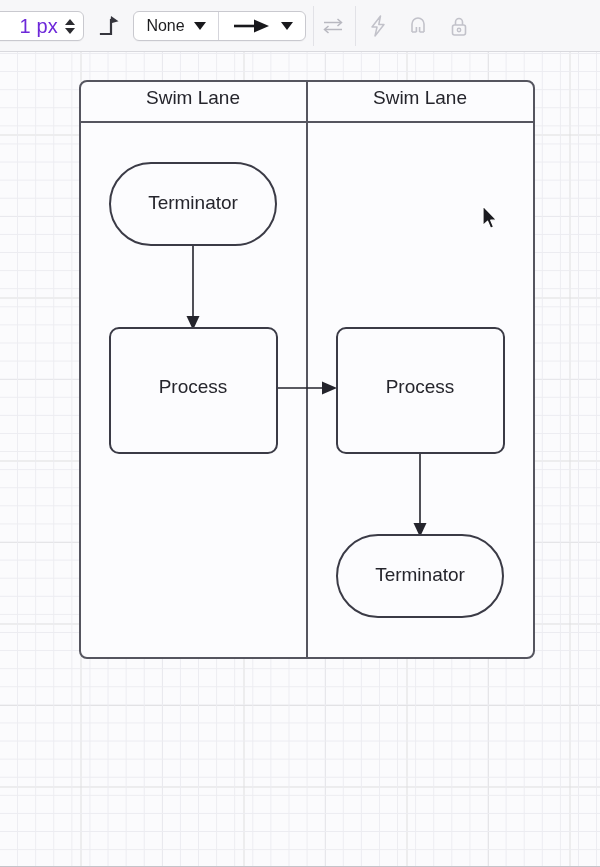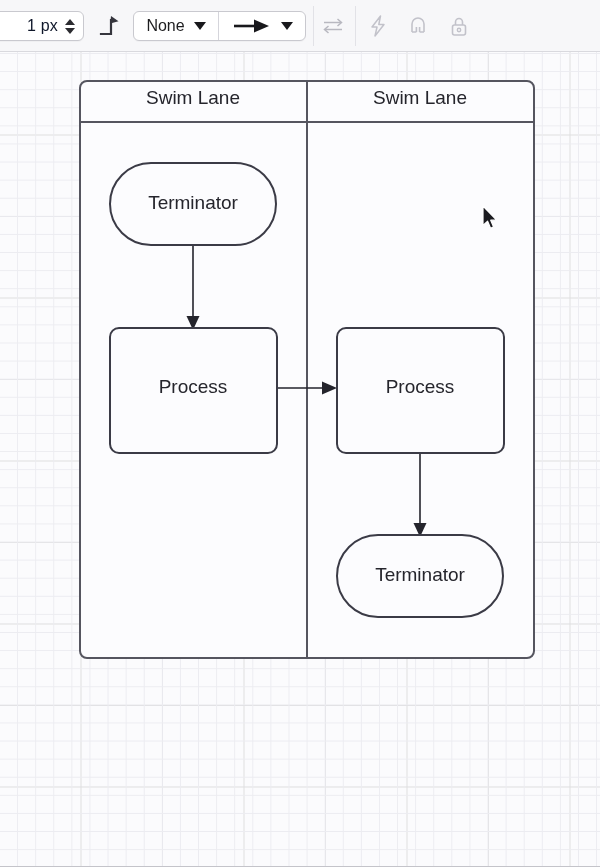--- a/index.html
+++ b/index.html
@@ -36,22 +36,22 @@
     border: 1px solid #c9c9cf;
     border-radius: 6px;
     box-sizing: border-box;
     display: flex;
     align-items: center;
     justify-content: flex-end;
     padding-right: 8px;
     box-shadow: 0 1px 1px rgba(0,0,0,0.03);
   }
   #px-value {
-    font-size: 16px;
-    color: #0f172a;
+    font-size: 20px;
+    color: #6d28d9;
     letter-spacing: 0.2px;
   }
   .spinner {
     display: flex;
     flex-direction: column;
     justify-content: center;
     align-items: center;
     margin-left: 7px;
     gap: 3px;
   }

